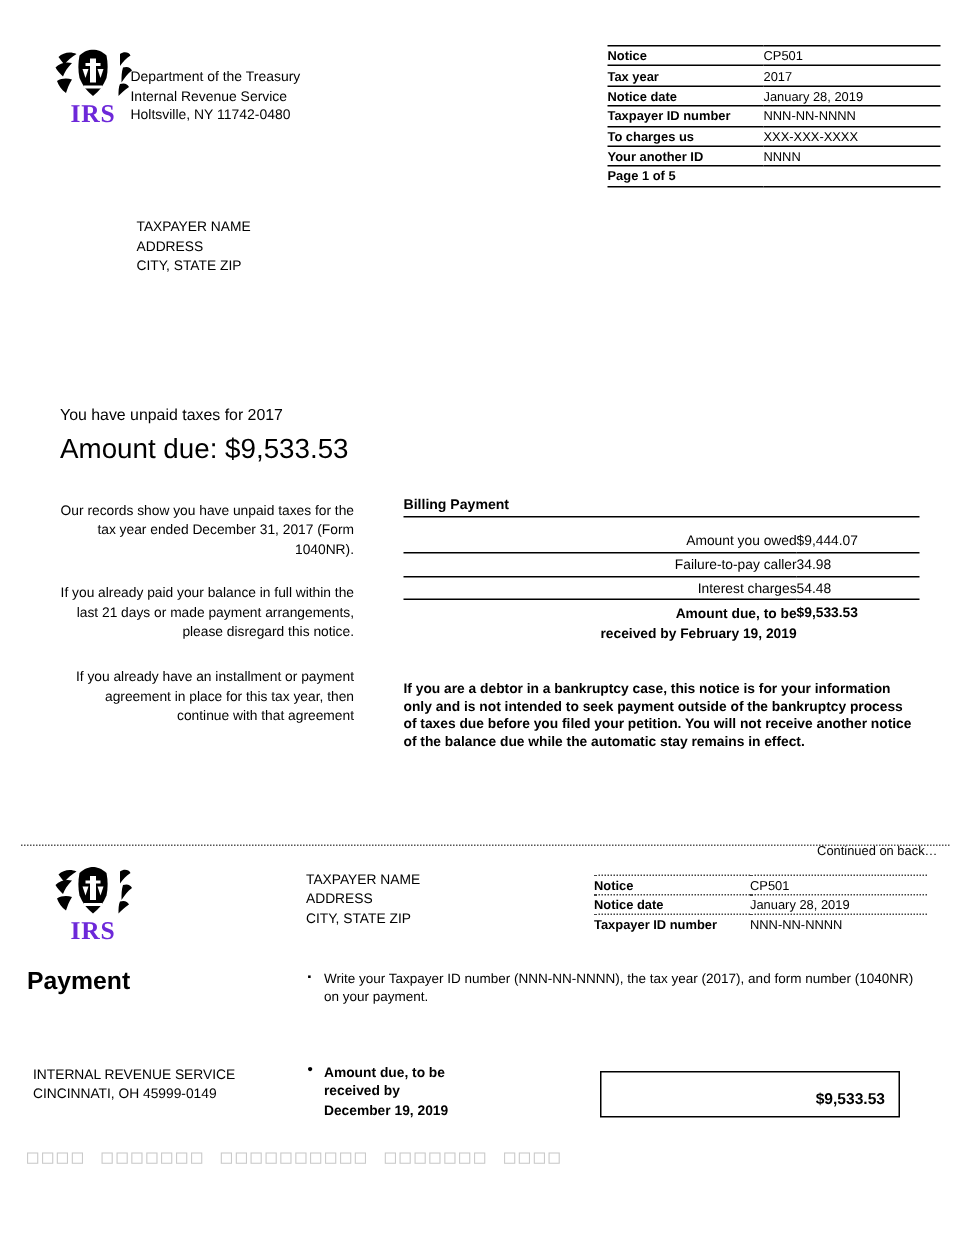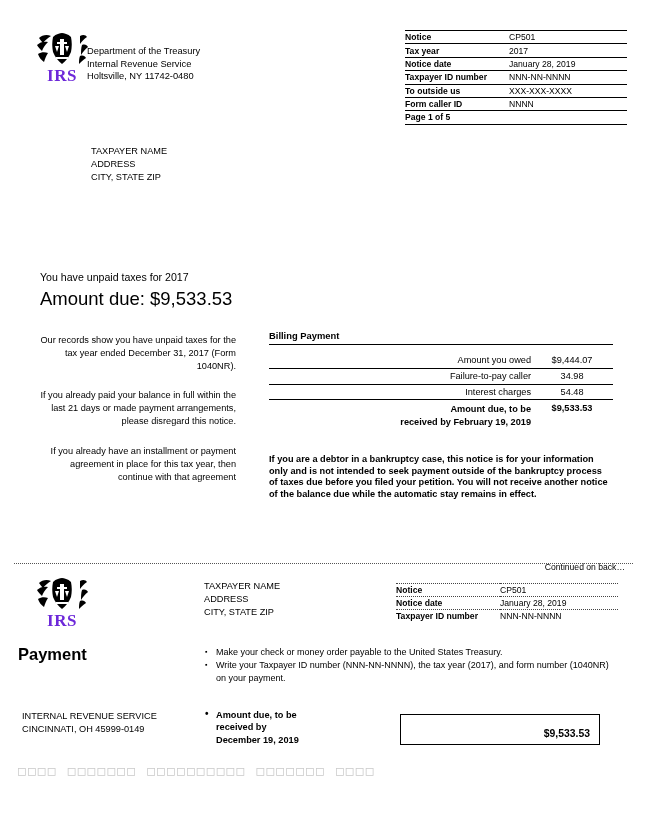--- a/index.html
+++ b/index.html
@@ -118,21 +118,21 @@
     width: 100%;
     border-collapse: collapse;
     font-size: 9.2px;
     margin-top: 8px;
   }
   table.billing td {
     padding: 2.4px 0;
     vertical-align: top;
     text-align: right;
   }
-  table.billing td.amt { text-align: center; white-space: nowrap; }
+  table.billing td.amt { text-align: left; white-space: nowrap; }
   table.billing tr.ruled td { border-top: 0.9px solid #000; }
   table.billing tr.total td {
     border-top: 1.7px solid #000;
     font-weight: 700;
     padding-top: 3px;
   }
   table.billing tr.total td.lbl { line-height: 12.4px; }
 
   
   .bankruptcy {
@@ -324,25 +324,25 @@
     </tr>
     <tr>
       <td class="k">Notice date</td>
       <td class="v">January 28, 2019</td>
     </tr>
     <tr>
       <td class="k">Taxpayer ID number</td>
       <td class="v">NNN-NN-NNNN</td>
     </tr>
     <tr>
-      <td class="k">To outside us</td>
+      <td class="k">To charges us</td>
       <td class="v">XXX-XXX-XXXX</td>
     </tr>
     <tr>
-      <td class="k">Form caller ID</td>
+      <td class="k">Your another ID</td>
       <td class="v">NNNN</td>
     </tr>
     <tr>
       <td class="k">Page 1 of 5</td>
       <td class="v"></td>
     </tr>
   </tbody>
     </table>
 
   <div class="taxpayer">
@@ -431,21 +431,20 @@
     </tr>
     <tr>
       <td class="k">Taxpayer ID number</td>
       <td class="v">NNN-NN-NNNN</td>
     </tr>
   </tbody>
     </table>
 
   <div class="stub-bullets">
     <ul>
-      <li>Make your check or money order payable to the United States Treasury.</li>
       <li>Write your Taxpayer ID number (NNN-NN-NNNN), the tax year (2017), and form number (1040NR) on your payment.</li>
     </ul>
   </div>
 
   <div class="service-center">
     <div>INTERNAL REVENUE SERVICE</div>
     <div>CINCINNATI, OH  45999-0149</div>
   </div>
 
   <div class="stub-amount-label">

